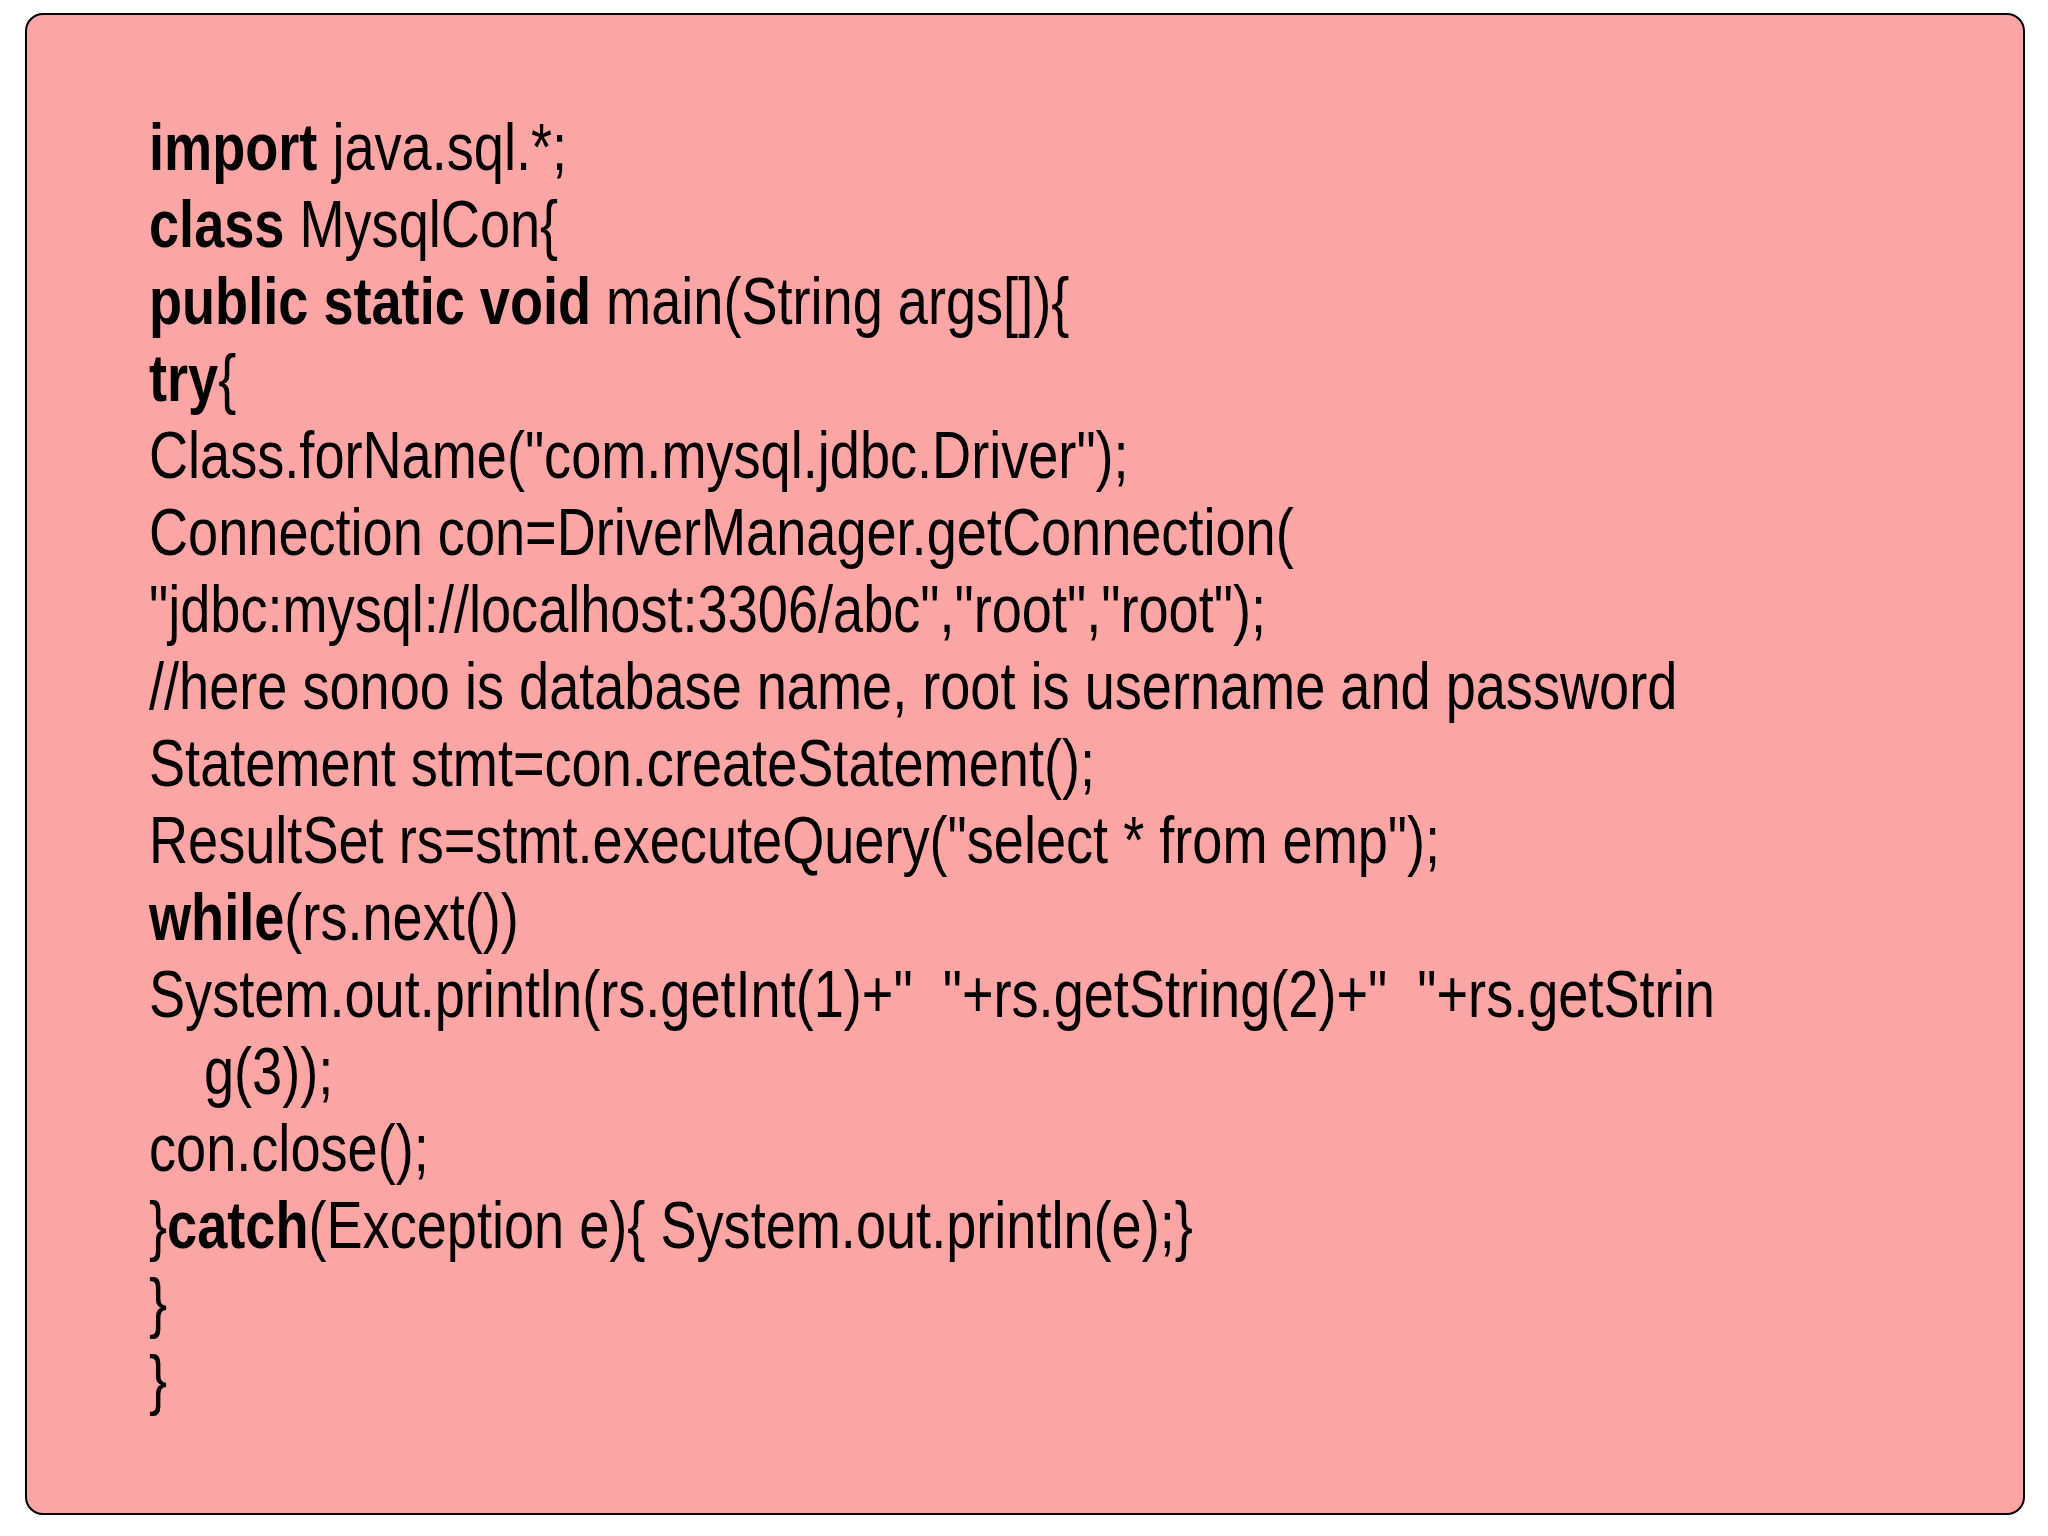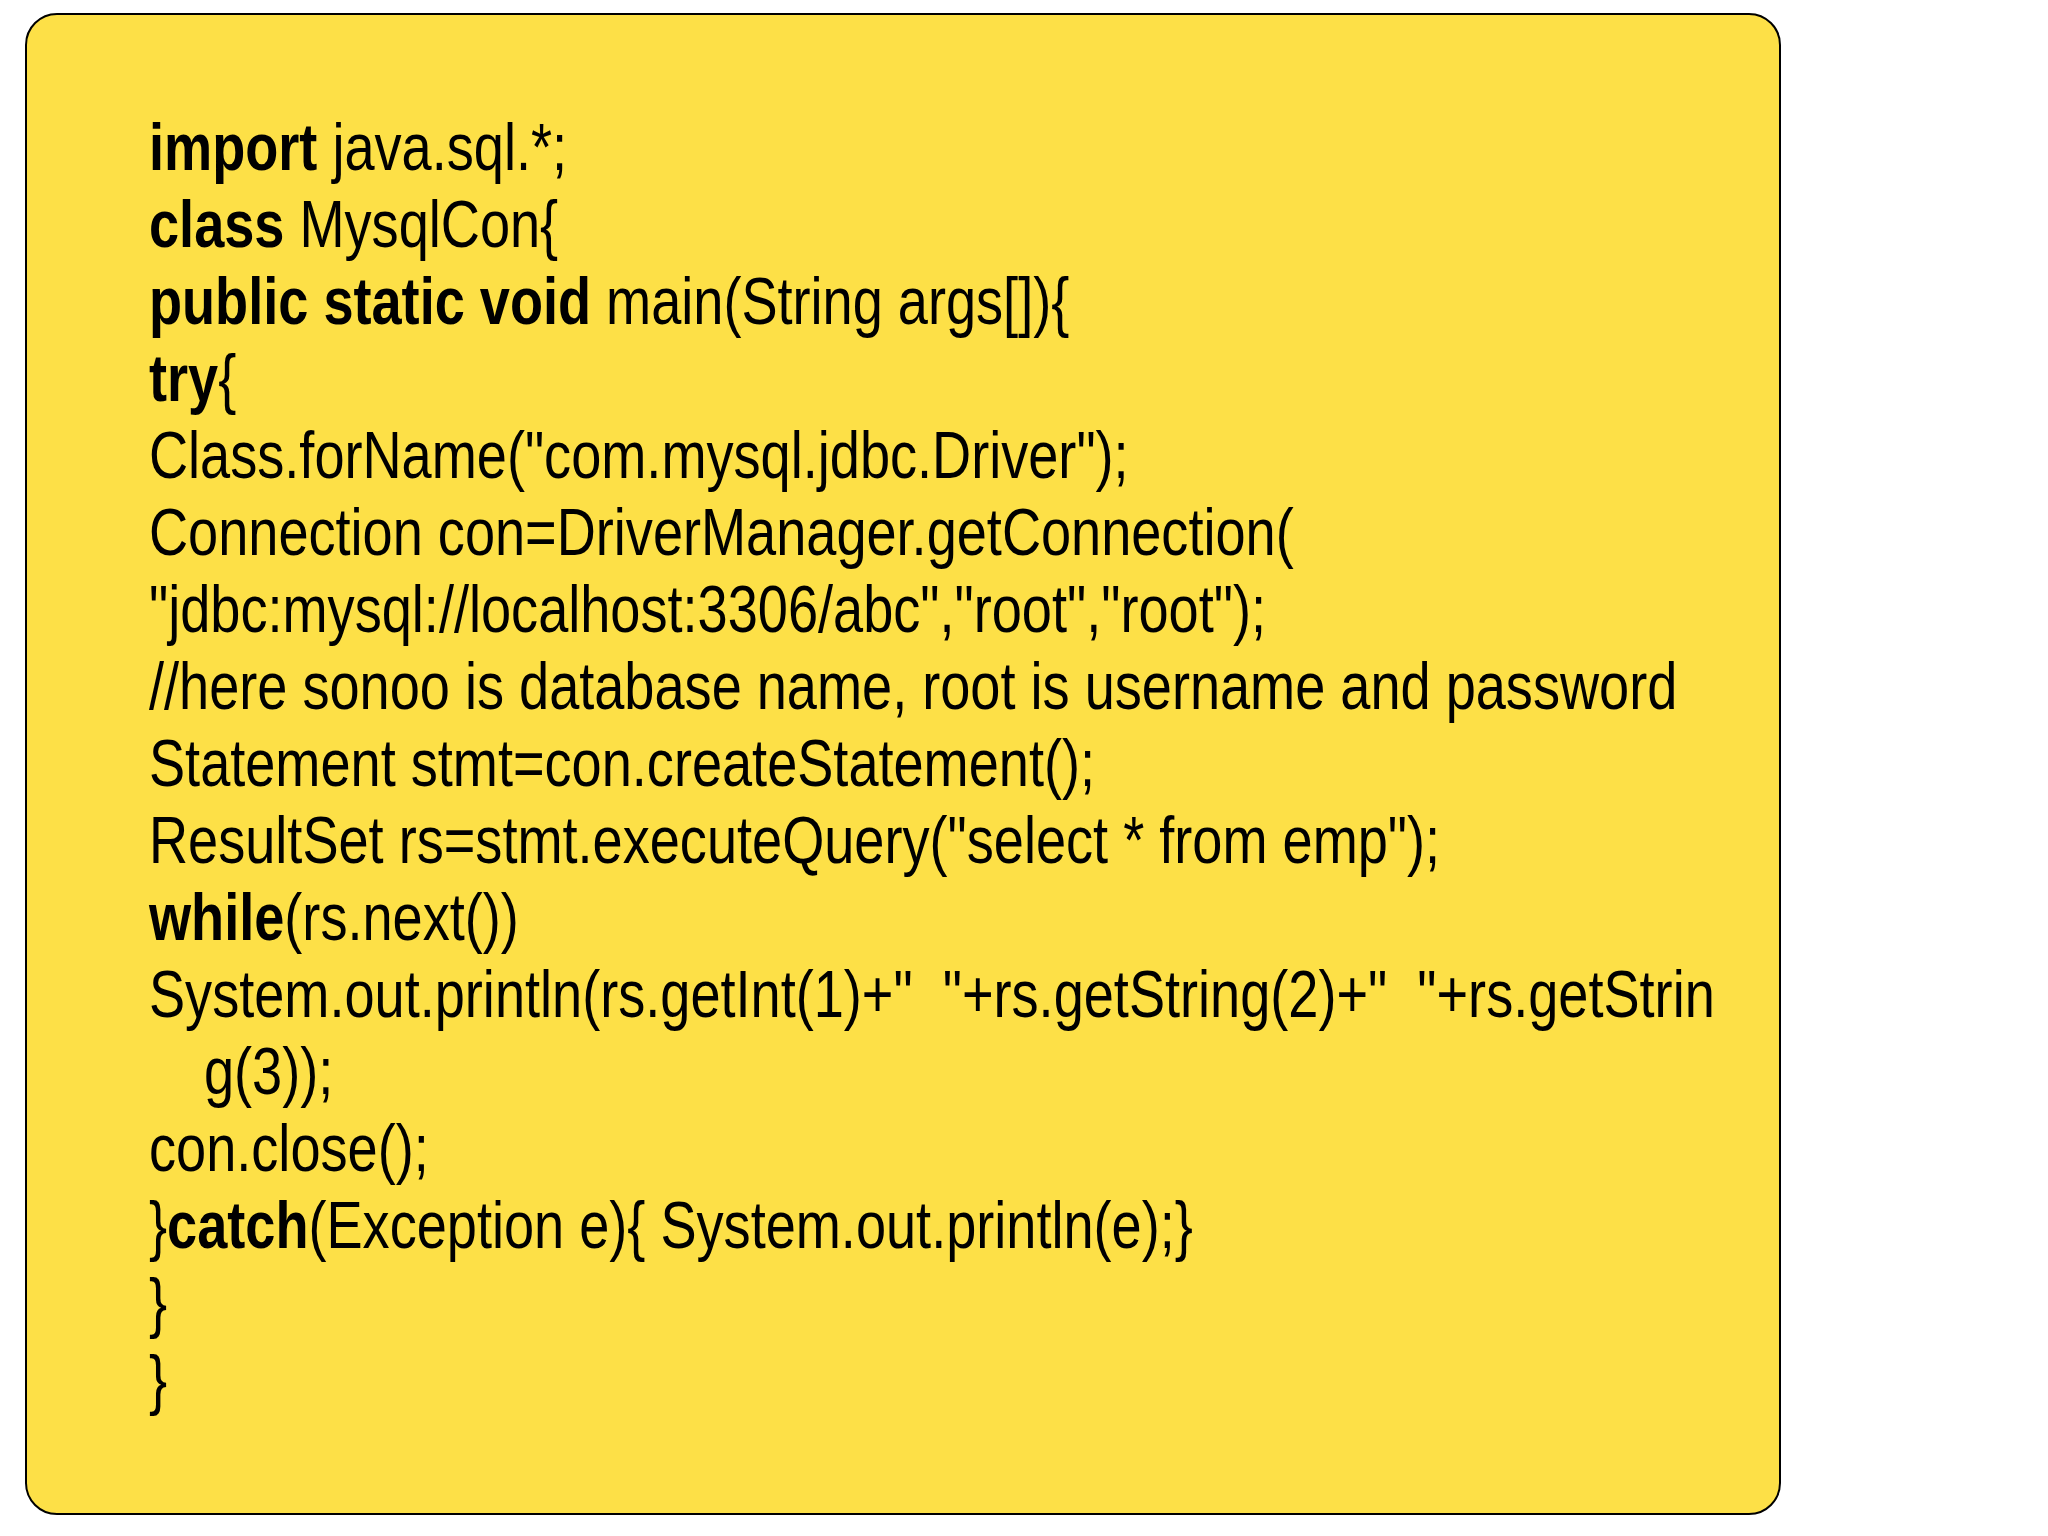--- a/index.html
+++ b/index.html
@@ -8,26 +8,26 @@
     width: 2048px;
     height: 1536px;
     background: #ffffff;
     overflow: hidden;
     font-family: "Liberation Sans", sans-serif;
   }
   .slide-frame {
     position: absolute;
     left: 25px;
     top: 13px;
-    width: 1756px;
+    width: 2000px;
     height: 1502px;
     box-sizing: border-box;
     border: 2.5px solid #000000;
-    border-radius: 32px;
-    background: #fde047;
+    border-radius: 18px;
+    background: #fca5a5;
   }
   .code-block {
     position: absolute;
     left: 122px;
     top: 94px;
     width: 2400px;
     transform: scaleX(0.82);
     transform-origin: 0 0;
     font-size: 66px;
     line-height: 77px;

